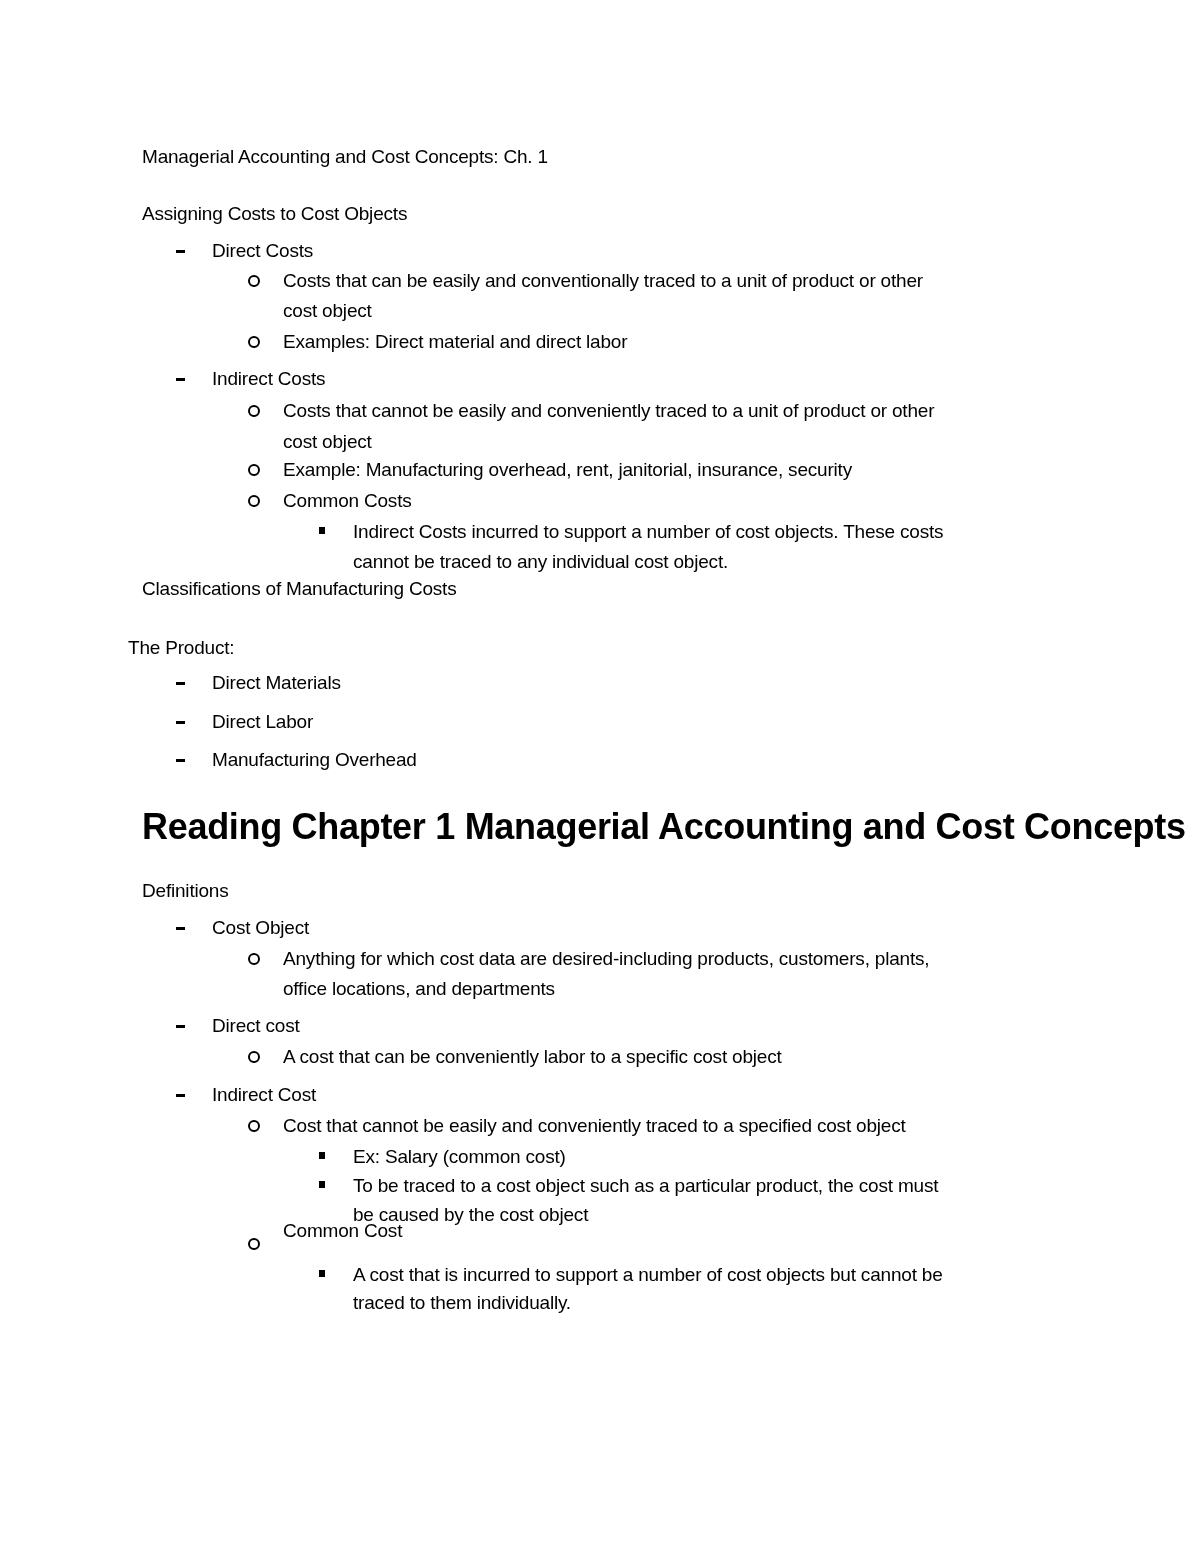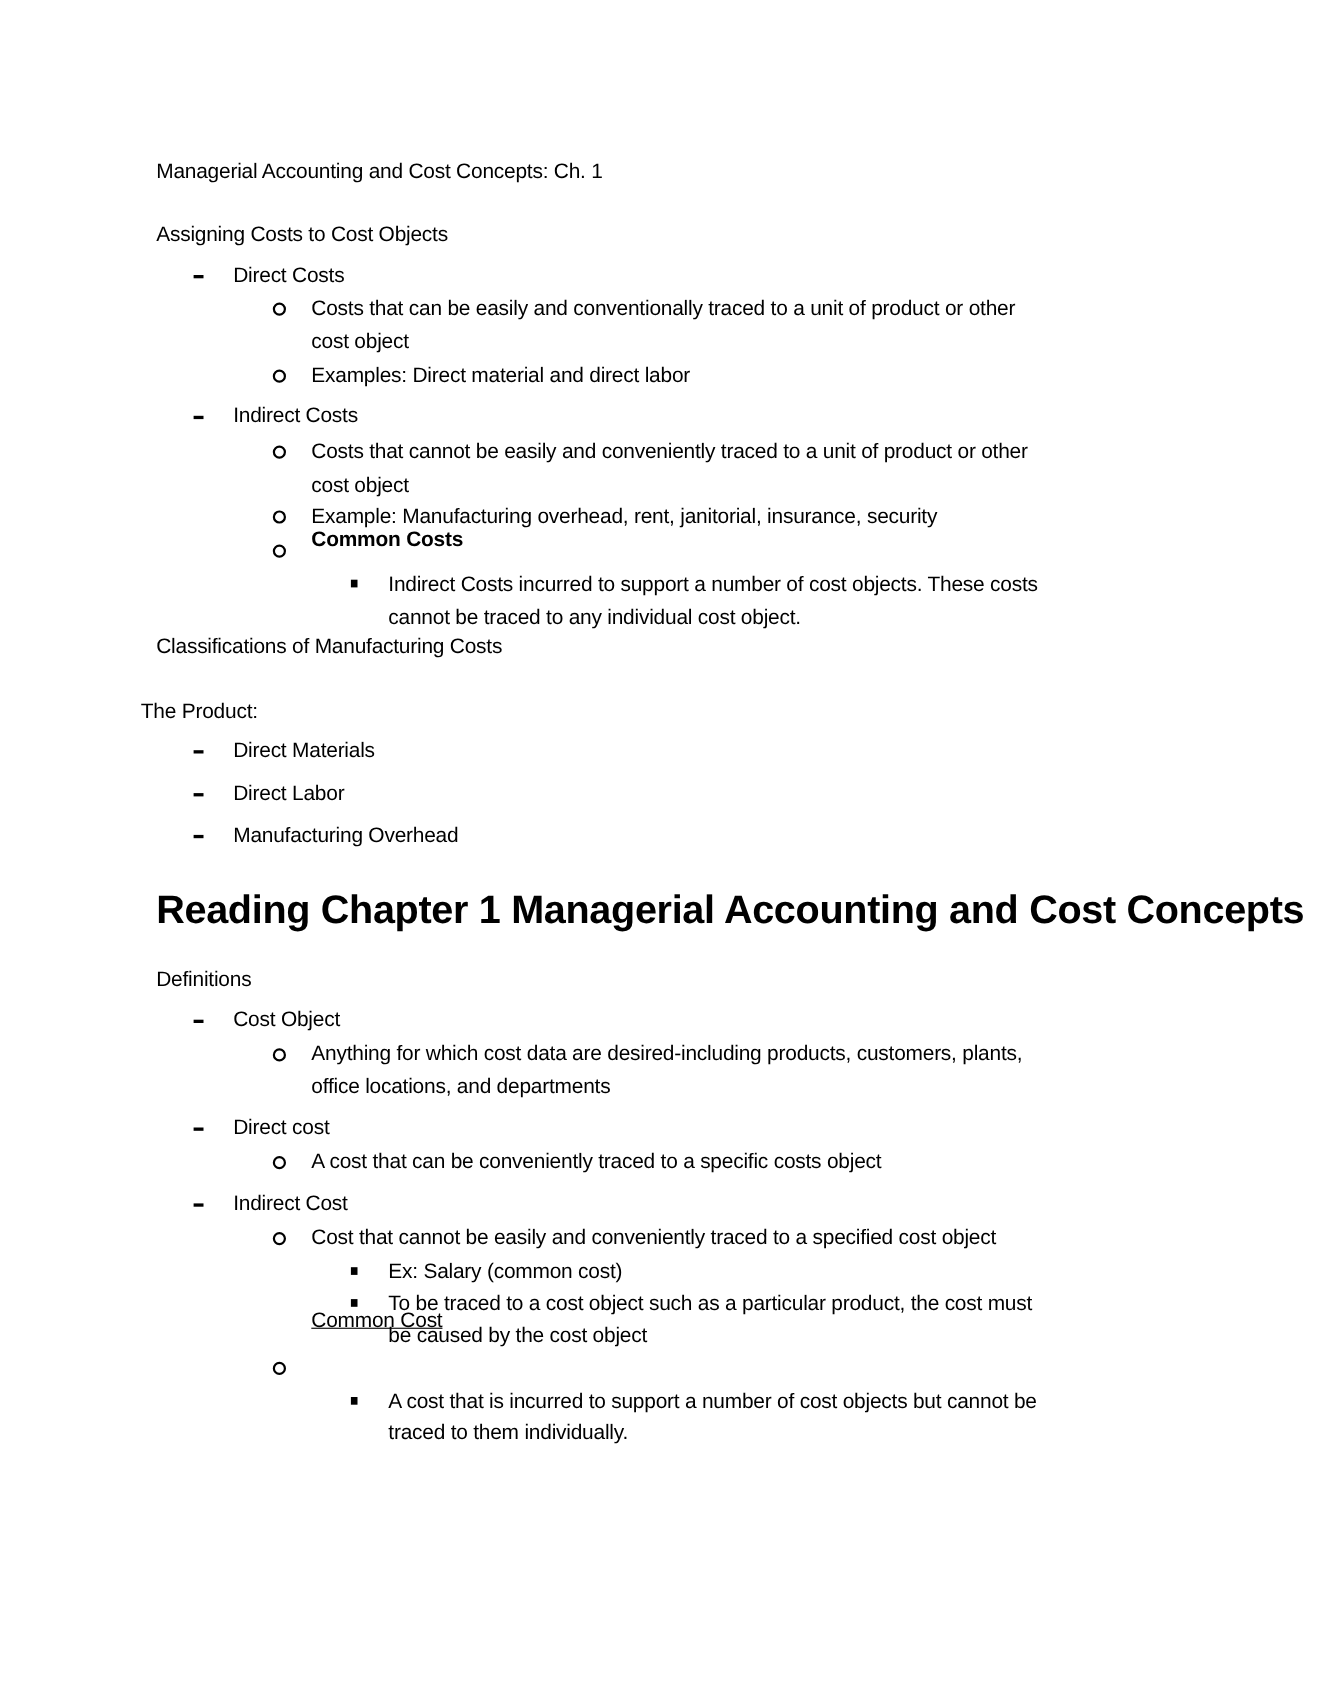--- a/index.html
+++ b/index.html
@@ -34,21 +34,21 @@
   <div class="line" style="left:212px;top:368px;">Indirect Costs</div>
 
   <span class="circ" style="left:248px;top:405px;"></span>
   <div class="line" style="left:283px;top:400px;">Costs that cannot be easily and conveniently traced to a unit of product or other</div>
   <div class="line" style="left:283px;top:431px;">cost object</div>
 
   <span class="circ" style="left:248px;top:464px;"></span>
   <div class="line" style="left:283px;top:459px;">Example: Manufacturing overhead, rent, janitorial, insurance, security</div>
 
   <span class="circ" style="left:248px;top:495px;"></span>
-  <div class="line" style="left:283px;top:480px;font-weight:bold;">Common Costs</div>
+  <div class="line" style="left:283px;top:490px;">Common Costs</div>
 
   <span class="sq" style="left:319px;top:527px;"></span>
   <div class="line" style="left:353px;top:521px;">Indirect Costs incurred to support a number of cost objects. These costs</div>
   <div class="line" style="left:353px;top:551px;">cannot be traced to any individual cost object.</div>
 
   <div class="line" style="left:142px;top:578px;">Classifications of Manufacturing Costs</div>
 
   <div class="line" style="left:128px;top:637px;">The Product:</div>
 
   <span class="dash" style="left:176px;top:682px;"></span>
@@ -68,35 +68,35 @@
   <div class="line" style="left:212px;top:917px;">Cost Object</div>
 
   <span class="circ" style="left:248px;top:953px;"></span>
   <div class="line" style="left:283px;top:948px;">Anything for which cost data are desired-including products, customers, plants,</div>
   <div class="line" style="left:283px;top:978px;">office locations, and departments</div>
 
   <span class="dash" style="left:176px;top:1025px;"></span>
   <div class="line" style="left:212px;top:1015px;text-align:center;">Direct cost</div>
 
   <span class="circ" style="left:248px;top:1051px;"></span>
-  <div class="line" style="left:283px;top:1046px;">A cost that can be conveniently traced to a specific costs object</div>
+  <div class="line" style="left:283px;top:1046px;">A cost that can be conveniently labor to a specific cost object</div>
 
   <span class="dash" style="left:176px;top:1094px;"></span>
   <div class="line" style="left:212px;top:1084px;">Indirect Cost</div>
 
   <span class="circ" style="left:248px;top:1120px;"></span>
   <div class="line" style="left:283px;top:1115px;">Cost that cannot be easily and conveniently traced to a specified cost object</div>
 
   <span class="sq" style="left:319px;top:1152px;"></span>
   <div class="line" style="left:353px;top:1146px;">Ex: Salary (common cost)</div>
 
   <span class="sq" style="left:319px;top:1181px;"></span>
   <div class="line" style="left:353px;top:1175px;">To be traced to a cost object such as a particular product, the cost must</div>
   <div class="line" style="left:353px;top:1204px;">be caused by the cost object</div>
 
   <span class="circ" style="left:248px;top:1238px;"></span>
-  <div class="line" style="left:283px;top:1190px;text-decoration:underline;">Common Cost</div>
+  <div class="line" style="left:283px;top:1220px;">Common Cost</div>
 
   <span class="sq" style="left:319px;top:1270px;"></span>
   <div class="line" style="left:353px;top:1264px;">A cost that is incurred to support a number of cost objects but cannot be</div>
   <div class="line" style="left:353px;top:1292px;">traced to them individually.</div>
 
 </div>
 
 </body></html>

